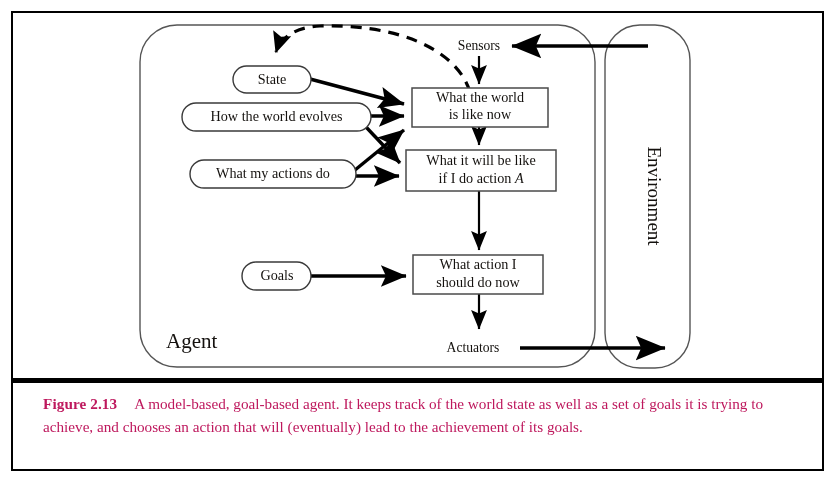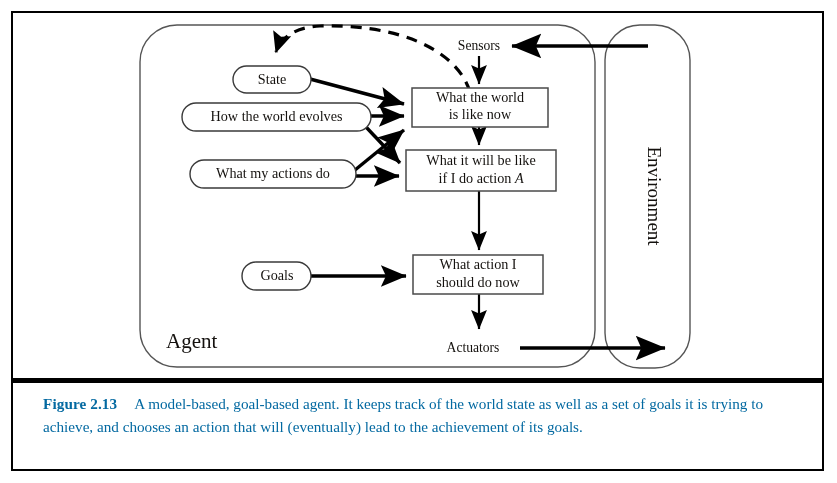--- a/index.html
+++ b/index.html
@@ -48,21 +48,21 @@
   }
   
   #caption {
     position: absolute;
     left: 43px;
     top: 392px;
     width: 760px;
     font-size: 15.2px;
     line-height: 1.52;
     text-align: left;
-    color: #0369a1;
+    color: #be185d;
   }
   #caption .figlabel {
     font-weight: bold;
     letter-spacing: 0.1px;
   }
   #caption .figgap {
     display: inline-block;
     width: 17px;
   }
   

